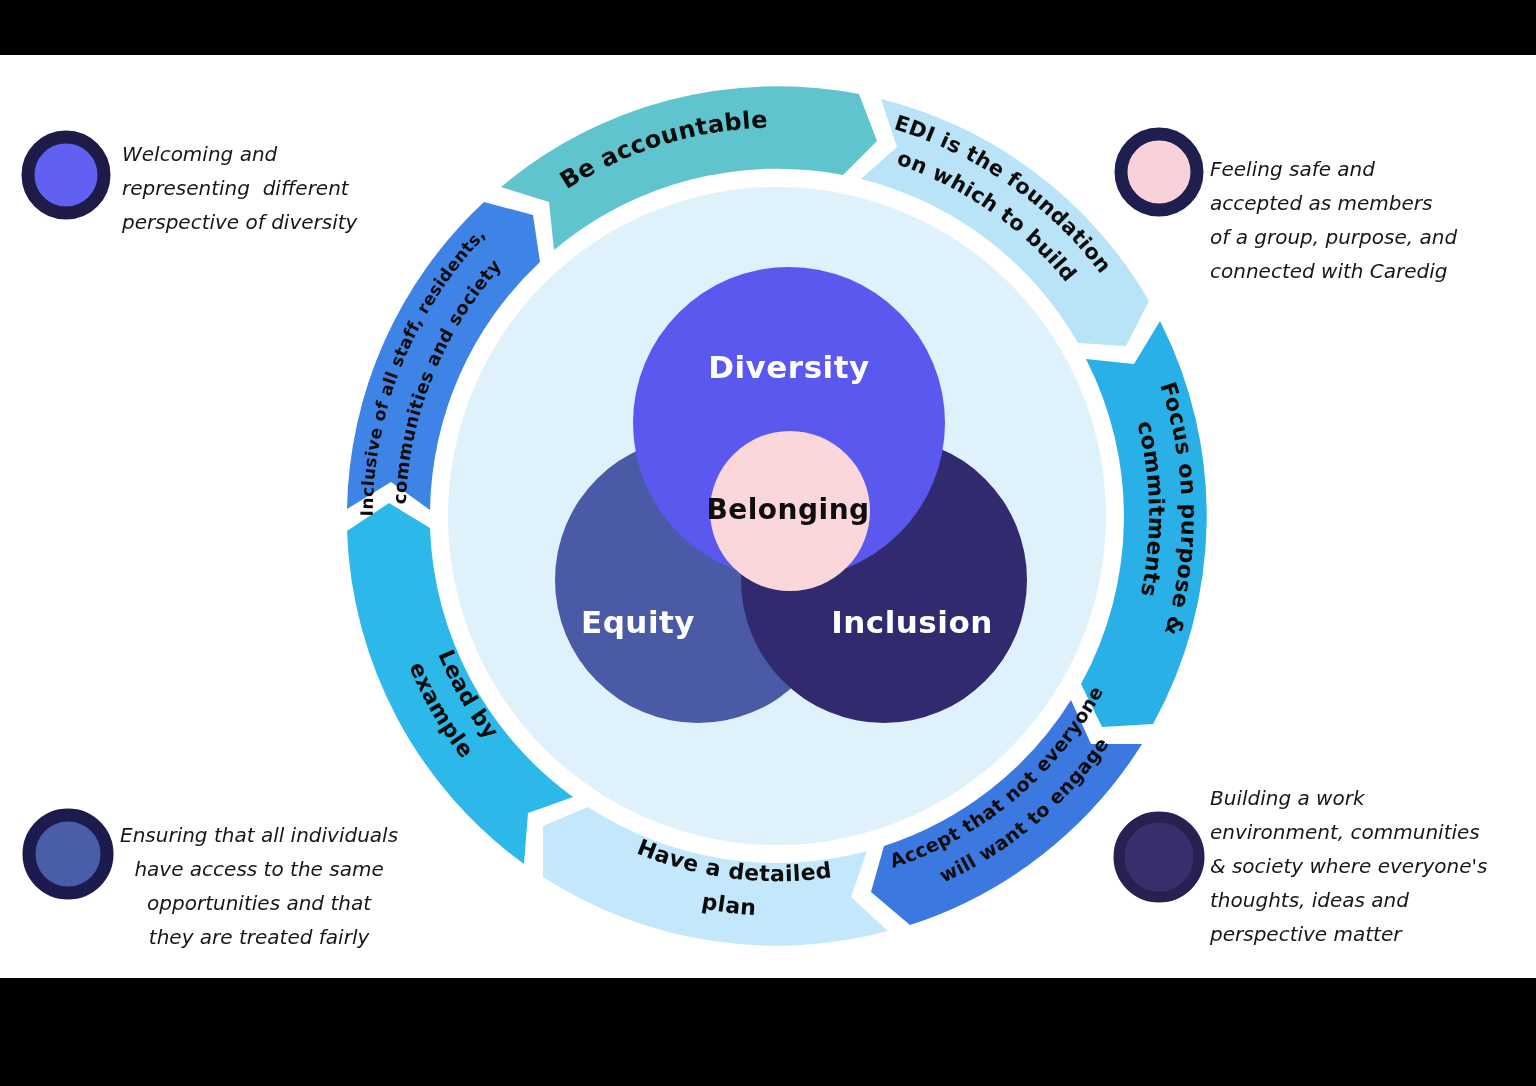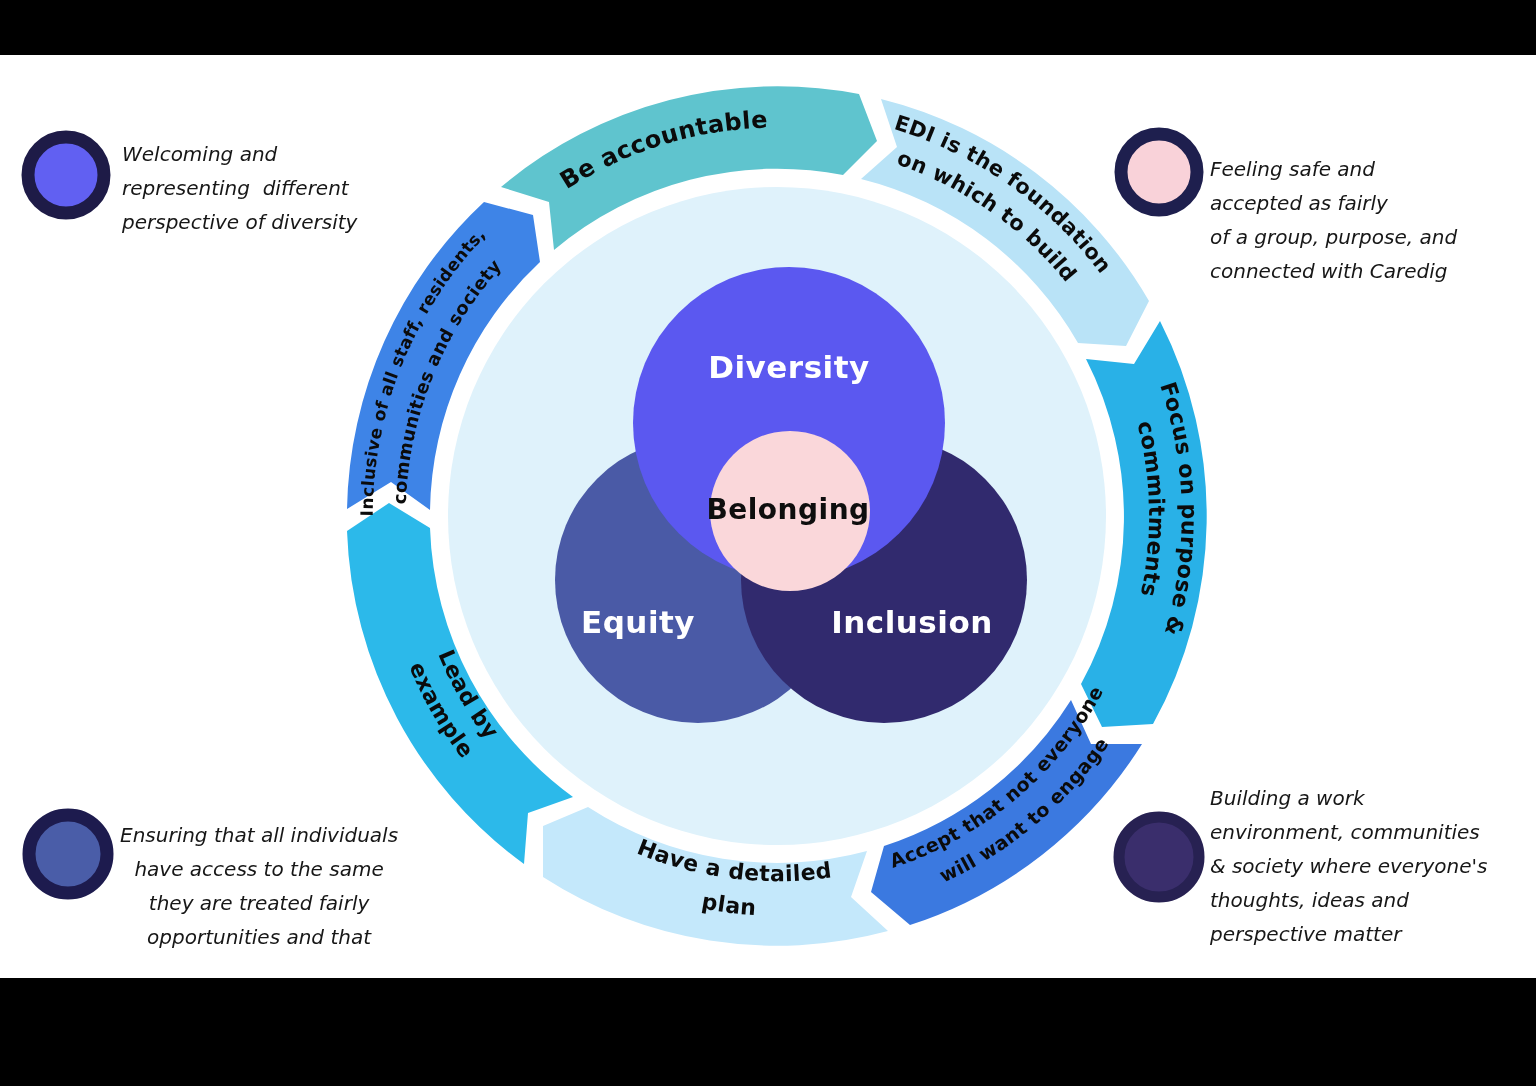--- a/index.html
+++ b/index.html
@@ -111,30 +111,30 @@
 </svg>
 
 <div class="annotation" style="left:122px;top:137px;">
   <div class="line">Welcoming and</div>
   <div class="line">representing  different</div>
   <div class="line">perspective of diversity</div>
 </div>
 
 <div class="annotation" style="left:1210px;top:152px;">
   <div class="line">Feeling safe and</div>
-  <div class="line">accepted as fairly</div>
+  <div class="line">accepted as members</div>
   <div class="line">of a group, purpose, and</div>
   <div class="line">connected with Caredig</div>
 </div>
 
 <div class="annotation" style="left:120px;top:818px;text-align:center;">
   <div class="line">Ensuring that all individuals</div>
   <div class="line">have access to the same</div>
+  <div class="line">opportunities and that</div>
   <div class="line">they are treated fairly</div>
-  <div class="line">opportunities and that</div>
 </div>
 
 <div class="annotation" style="left:1210px;top:781px;">
   <div class="line">Building a work</div>
   <div class="line">environment, communities</div>
   <div class="line">&amp; society where everyone's</div>
   <div class="line">thoughts, ideas and</div>
   <div class="line">perspective matter</div>
 </div>
 

